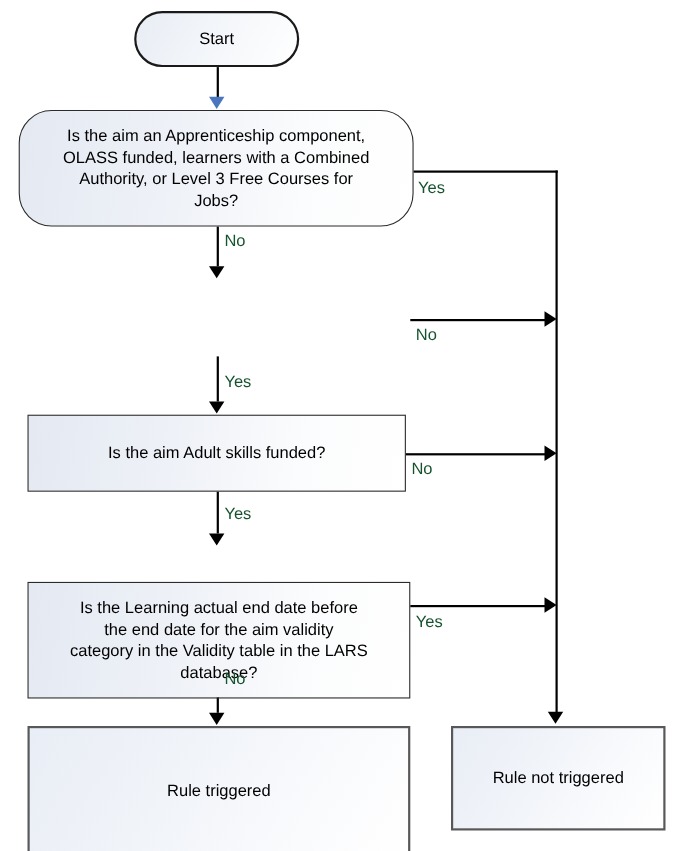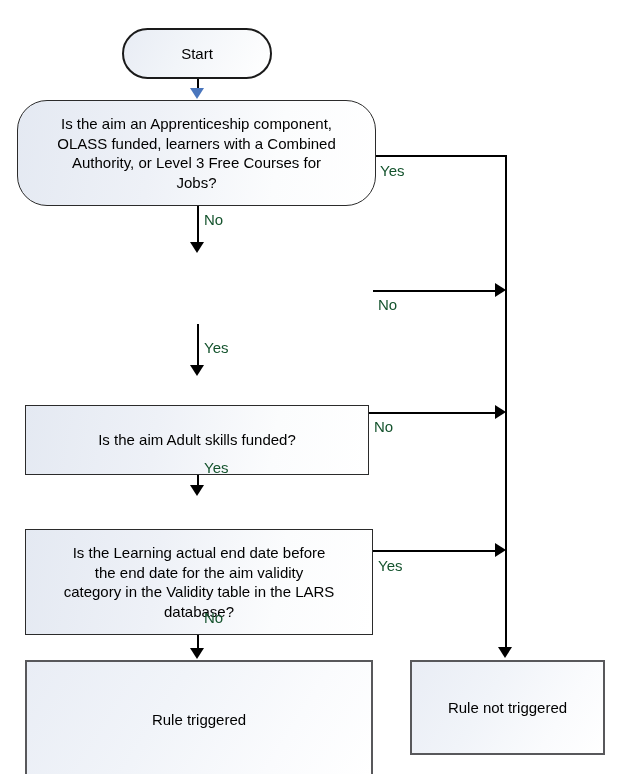--- a/index.html
+++ b/index.html
@@ -43,21 +43,20 @@
     padding: 0 6px;
     box-sizing: border-box;
     white-space: pre-line;
   }
 
   
   .terminal-start {
     border: 2px solid #1a1a1a;
     border-radius: 26px;
     background: linear-gradient(118deg, #e8ecf4 0%, #f2f5f9 42%, #ffffff 100%);
-    margin-top: 18px;
   }
 
   
   .process {
     border: 1px solid #2b2b2b;
     background: linear-gradient(100deg, #e4e9f2 0%, #eef1f7 38%, #fbfcfd 72%, #ffffff 100%);
   }
 
   
   .result {
@@ -122,21 +121,21 @@
   </div>
 
   <div class="node process" style="left:17px; top:100px; width:359px; height:106px;border-radius:30px;">
     <span class="txt">Is the aim an Apprenticeship component,
 OLASS funded, learners with a Combined
 Authority, or Level 3 Free Courses for
 Jobs?</span>
   </div>
 
 
-  <div class="node process" style="left:25px; top:377px; width:344px; height:70px;margin-top:28px;">
+  <div class="node process" style="left:25px; top:377px; width:344px; height:70px;">
     <span class="txt">Is the aim Adult skills funded?</span>
   </div>
 
   <div class="node process" style="left:25px; top:497px; width:348px; height:106px;margin-top:32px;">
     <span class="txt">Is the Learning actual end date before
 the end date for the aim validity
 category in the Validity table in the LARS
 database?</span>
   </div>
 

